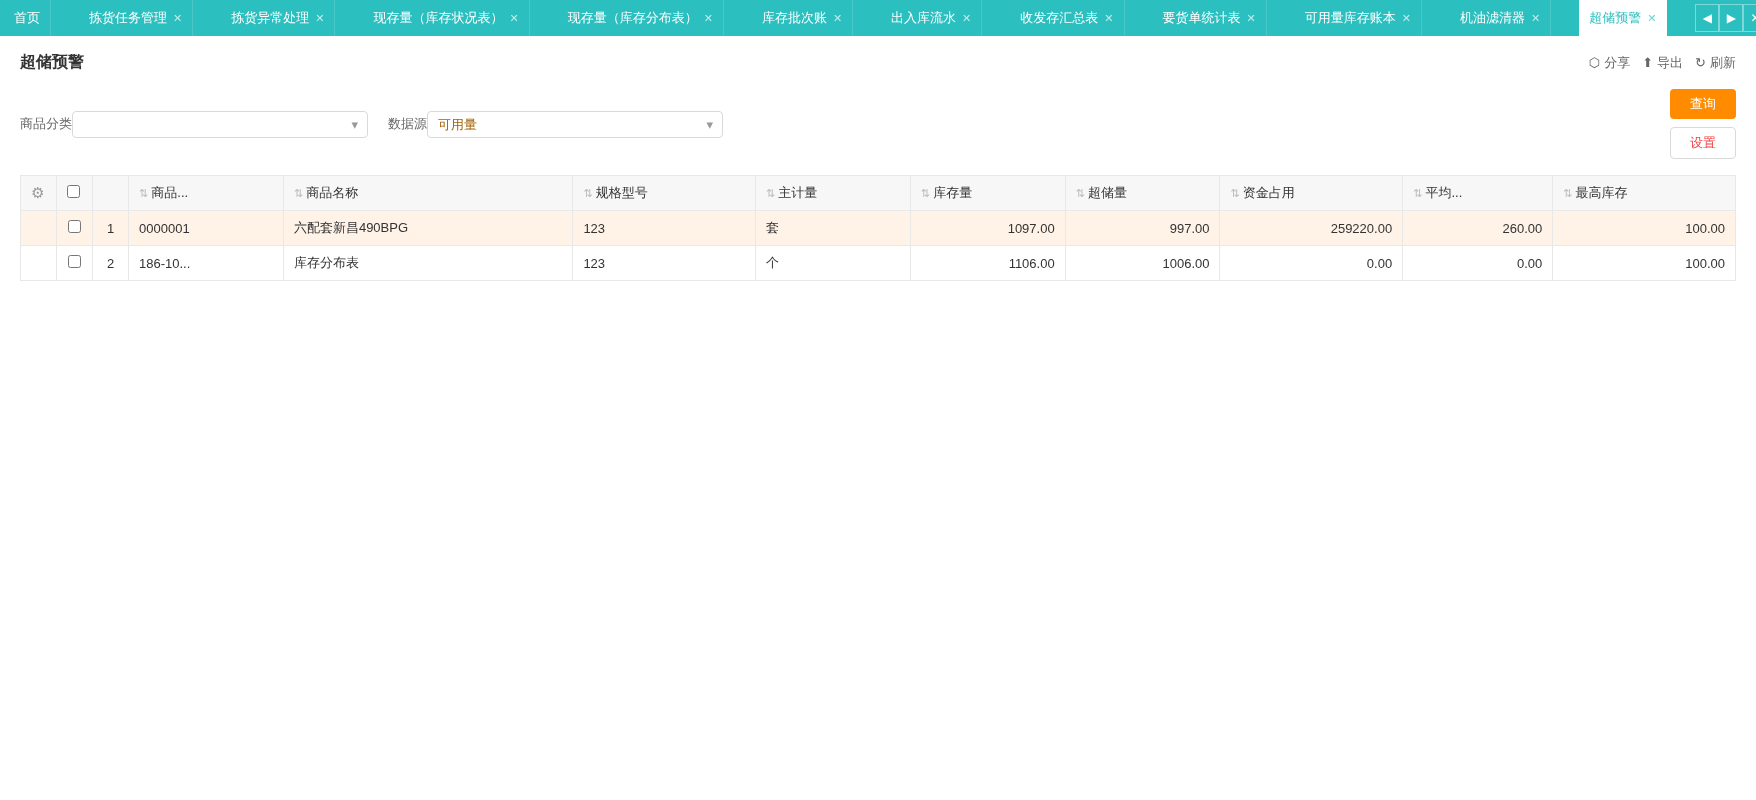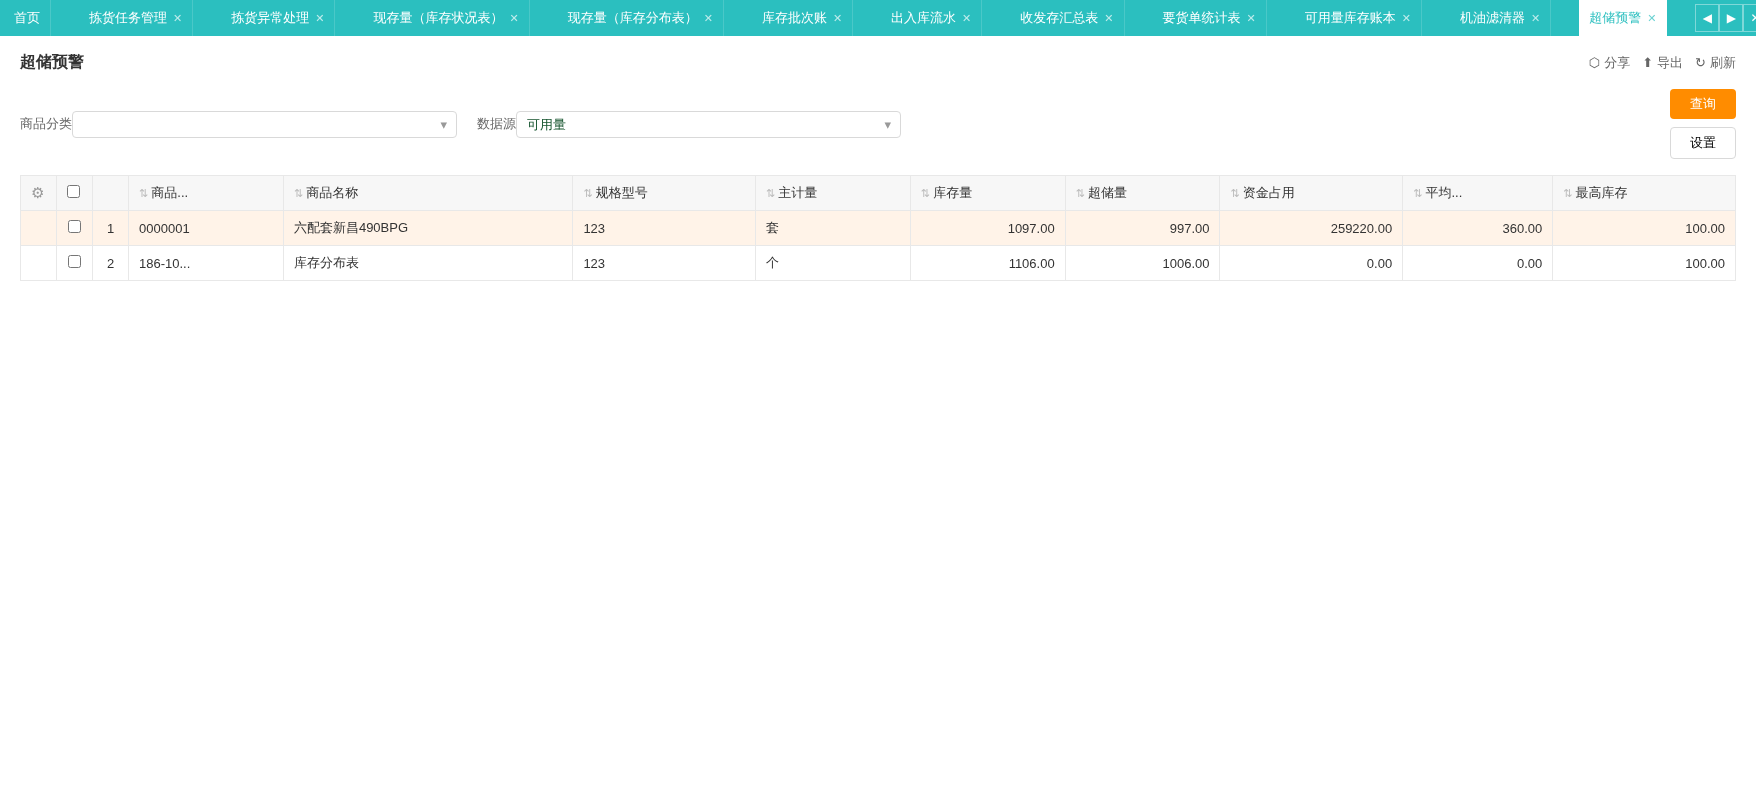--- a/index.html
+++ b/index.html
@@ -104,23 +104,23 @@
     .filter-label {
       color: #666;
       font-size: 13px;
       white-space: nowrap;
     }
     .filter-select {
       border: 1px solid #d9d9d9;
       border-radius: 4px;
       padding: 5px 30px 5px 10px;
       font-size: 13px;
-      color: #14532d;
-      background: #fff;
-      width: 385px;
+      color: #a16207;
+      background: #fff;
+      width: 296px;
       appearance: none;
       cursor: pointer;
       position: relative;
     }
     .filter-select-wrapper {
       position: relative;
       display: inline-block;
     }
     .filter-select-wrapper::after {
       content: '▾';
@@ -141,21 +141,21 @@
       background: #ff8c00;
       color: #fff;
       border: none;
       border-radius: 4px;
       padding: 6px 20px;
       font-size: 13px;
       cursor: pointer;
     }
     .btn-settings {
       background: #fff;
-      color: #000000;
+      color: #ef4444;
       border: 1px solid #d9d9d9;
       border-radius: 4px;
       padding: 6px 4px;
       font-size: 13px;
       cursor: pointer;
     }
 
     
     .data-table {
       width: 100%;
@@ -353,21 +353,21 @@
         <input type="checkbox" style="">
       </td>
       <td class="row-num">1</td>
       <td>0000001</td>
       <td>六配套新昌490BPG</td>
       <td>123</td>
       <td>套</td>
       <td style="text-align:right">1097.00</td>
       <td style="text-align:right">997.00</td>
       <td style="text-align:right">259220.00</td>
-      <td style="text-align:right">360.00</td>
+      <td style="text-align:right">260.00</td>
       <td style="text-align:right">100.00</td>
     </tr>
         <tr class="row-normal">
       <td></td>
       <td style="text-align:center">
         <input type="checkbox" style="">
       </td>
       <td class="row-num">2</td>
       <td>186-10...</td>
       <td>库存分布表</td>

